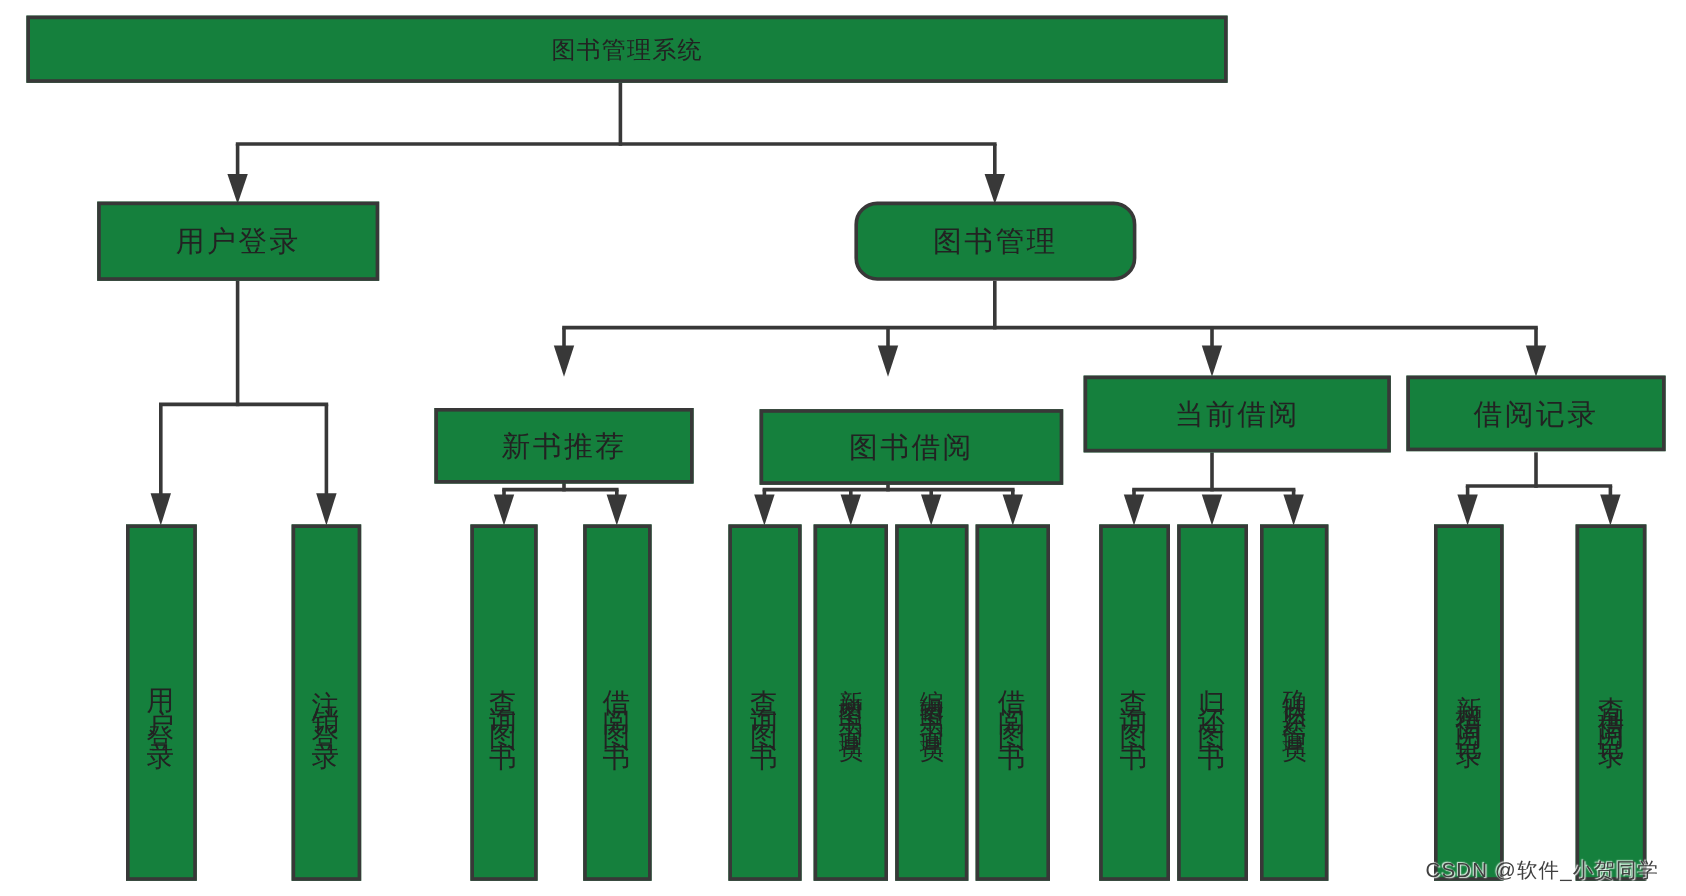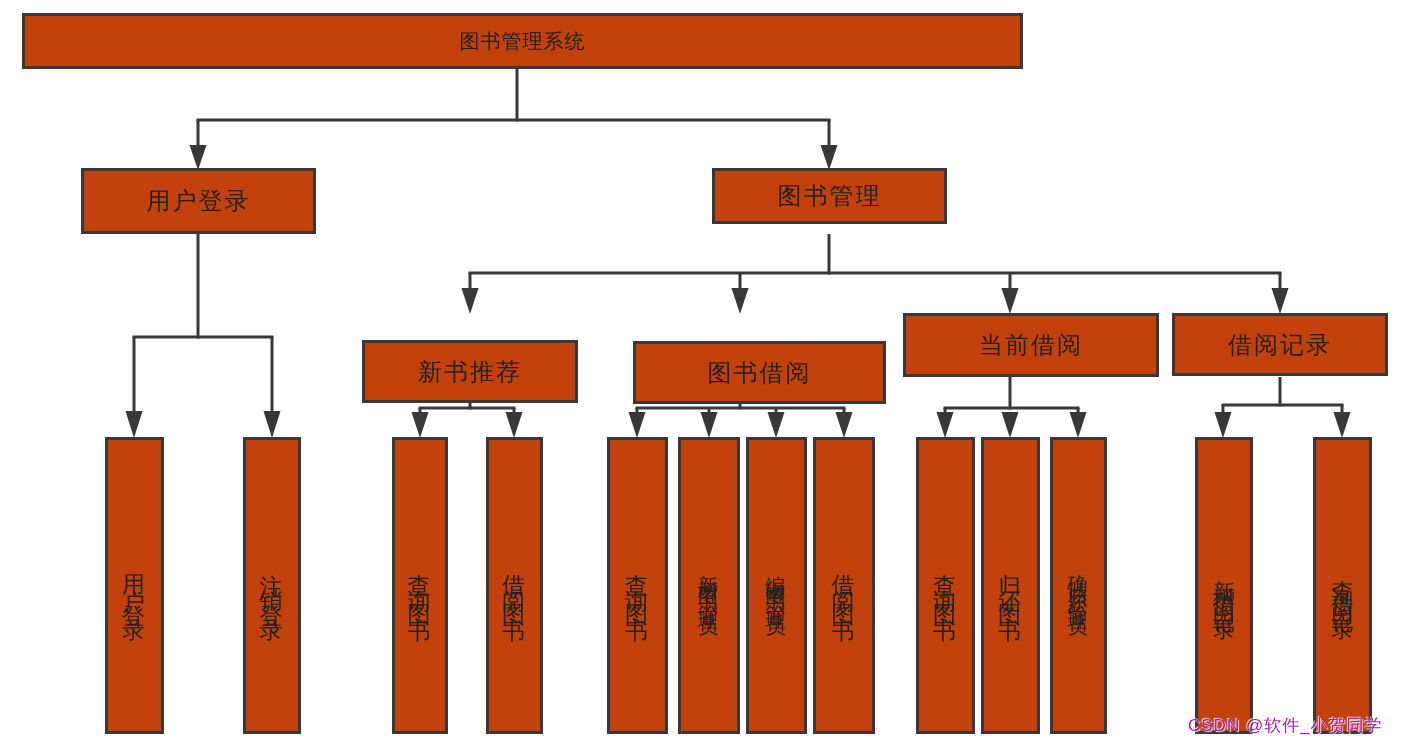--- a/index.html
+++ b/index.html
@@ -8,21 +8,21 @@
     width: 1405px;
     height: 747px;
     background: #ffffff;
     font-family: "Liberation Sans", "DejaVu Sans", sans-serif;
     overflow: hidden;
   }
   #connectors { position: absolute; left: 0; top: 0; width: 1405px; height: 747px; }
   .box {
     position: absolute;
     box-sizing: border-box;
-    background: #c2410c;
+    background: #15803d;
     border: 3px solid #383838;
     display: flex;
     align-items: center;
     justify-content: center;
     color: #222222;
     text-align: center;
   }
   .root-label { font-size: 20px; letter-spacing: 1px; }
   .h2-label  { font-size: 24px; letter-spacing: 2px; }
   .leaf { top: 437px; height: 297px; }
@@ -34,21 +34,21 @@
   }
   .len4 { font-size: 23px; letter-spacing: 15px; }
   .len6 { font-size: 22px; letter-spacing: 8px; }
   .len9 { font-size: 20px; letter-spacing: 6px; }
   .watermark {
     position: absolute;
     left: 1188px;
     top: 714px;
     font-size: 17px;
     letter-spacing: 1px;
-    color: #a21caf;
+    color: #404040;
     text-shadow: 1px 1px 1px rgba(255,255,255,0.9), -1px -1px 1px rgba(255,255,255,0.9);
     z-index: 5;
     white-space: nowrap;
   }
 </style>
 </head>
 <body>
 
 <div id="canvas">
 
@@ -114,21 +114,21 @@
       <polygon points="1001.5,412 1018.5,412 1010,438"></polygon>
       <polygon points="1069.5,412 1086.5,412 1078,438"></polygon>
       <polygon points="1214.5,412 1231.5,412 1223,438"></polygon>
       <polygon points="1333.5,412 1350.5,412 1342,438"></polygon>
     </g>
   </svg>
 
   <div class="box root-label" style="left:22px; top:13px; width:1001px; height:56px;">图书管理系统</div>
 
   <div class="box h2-label" style="left:81px; top:168px; width:235px; height:66px;">用户登录</div>
-  <div class="box h2-label" style="left:712px; top:168px; width:235px; height:56px;">图书管理</div>
+  <div class="box h2-label" style="left:712px; top:168px; width:235px; height:66px;border-radius:19px;">图书管理</div>
 
   <div class="box h2-label" style="left:362px; top:313px; width:216px; height:63px;margin-top:27px;">新书推荐</div>
   <div class="box h2-label" style="left:633px; top:313px; width:253px; height:63px;margin-top:28px;">图书借阅</div>
   <div class="box h2-label" style="left:903px; top:313px; width:256px; height:64px;">当前借阅</div>
   <div class="box h2-label" style="left:1172px; top:313px; width:216px; height:63px;">借阅记录</div>
 
   <div class="box leaf" style="left:105px; width:59px;">
     <span class="vtext len4">用户登录</span>
   </div>
   <div class="box leaf" style="left:243px; width:58px;">

